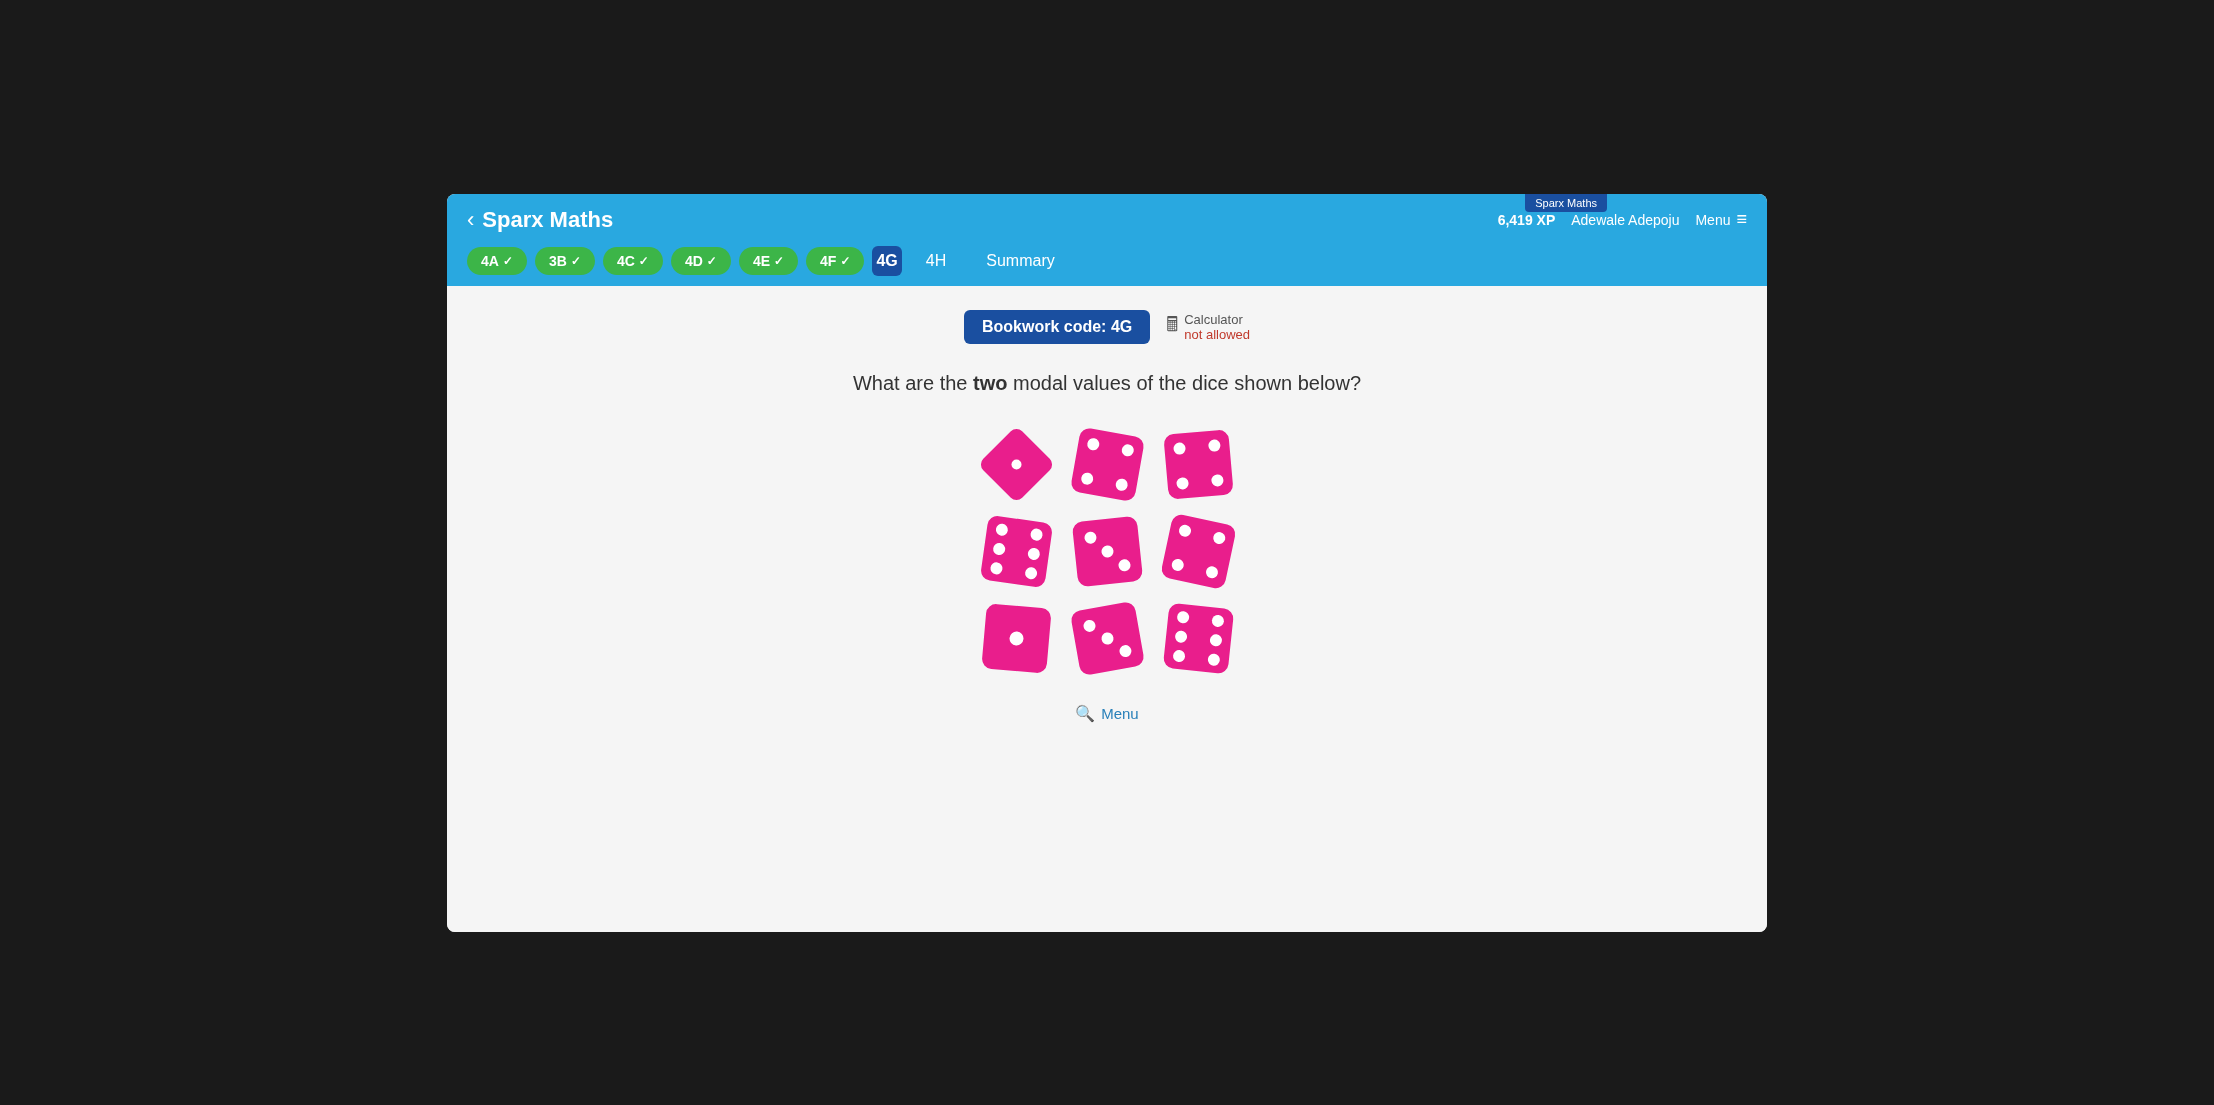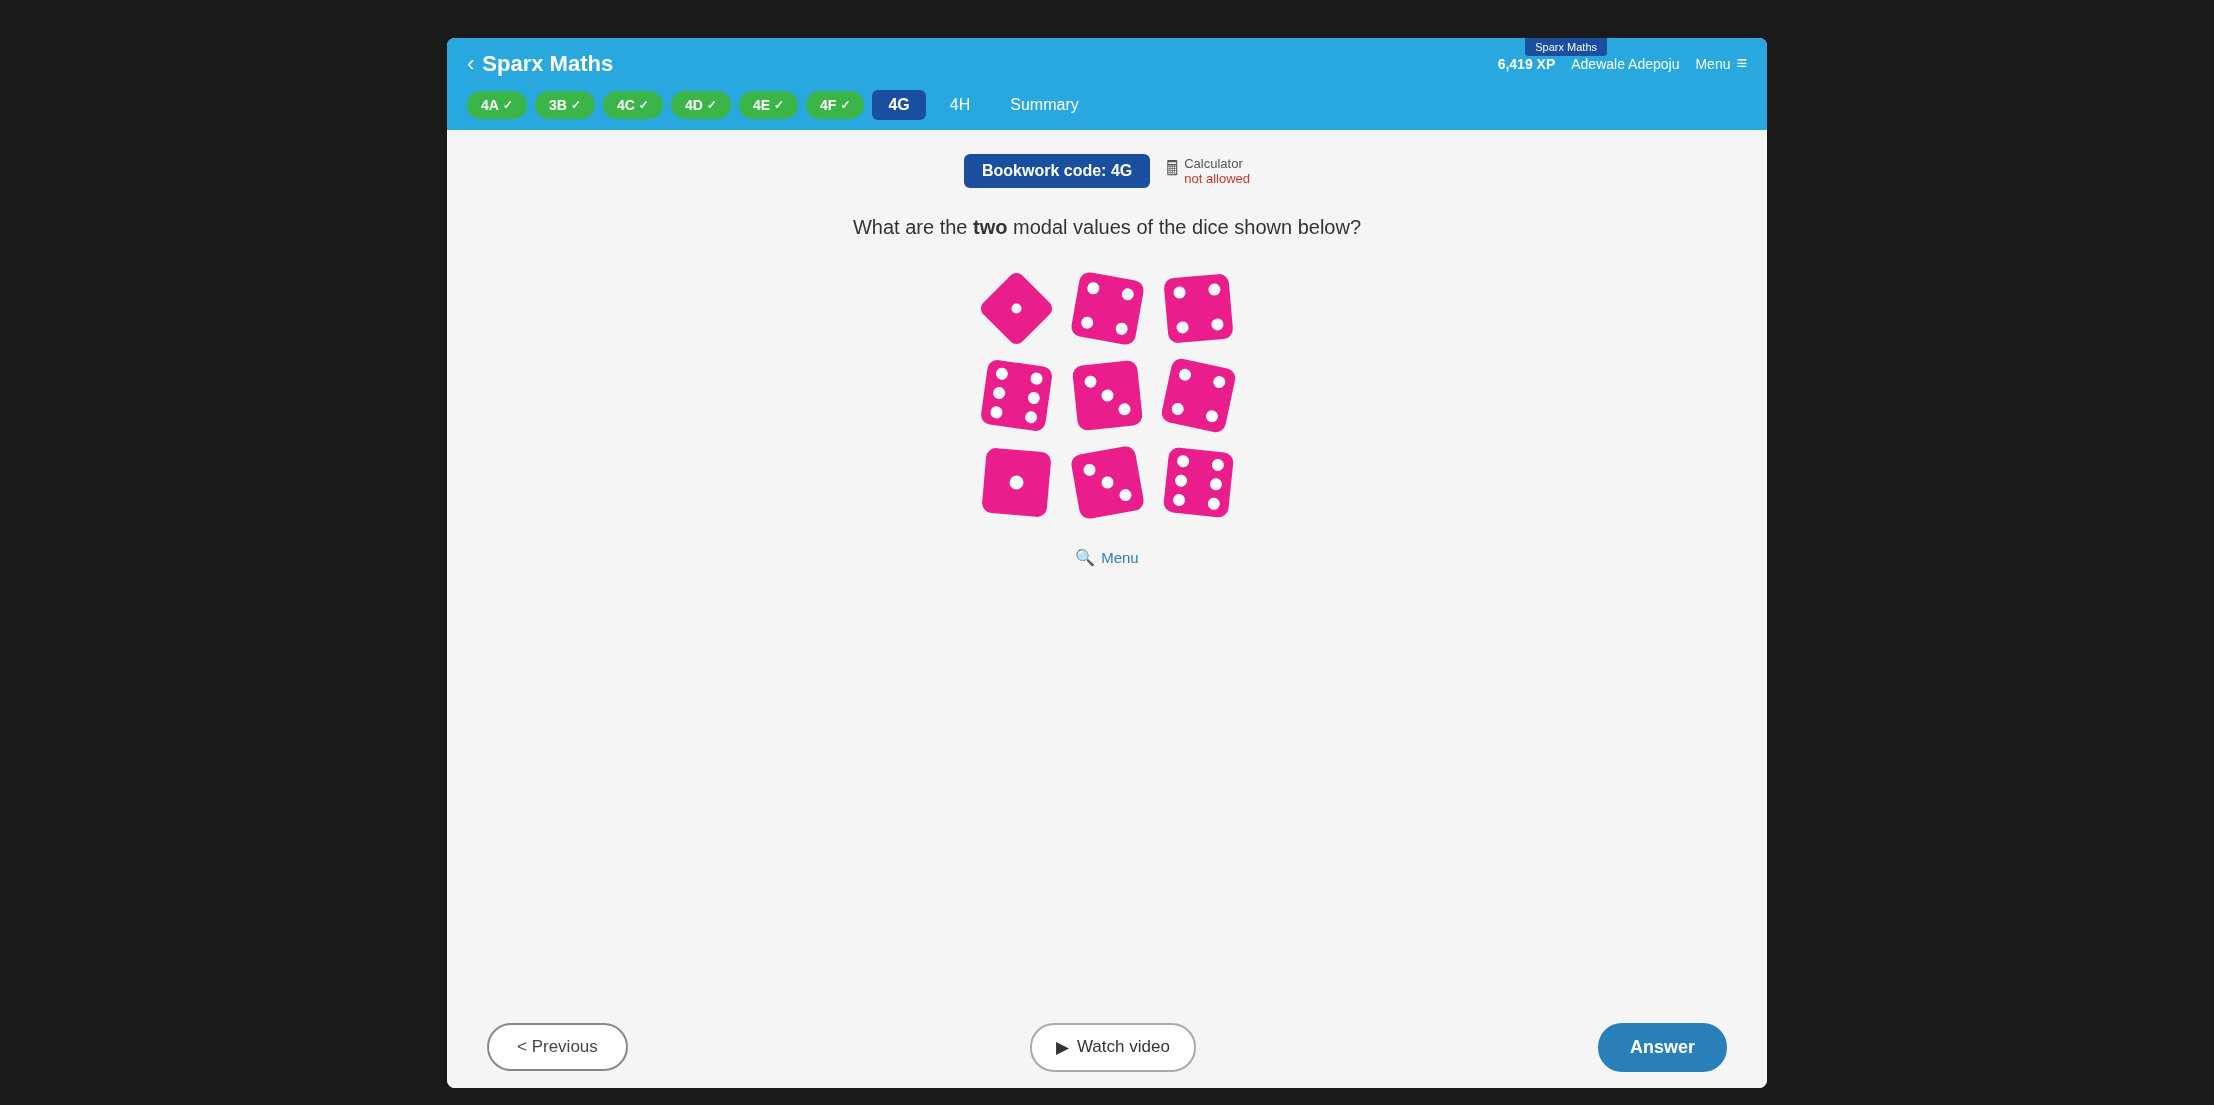--- a/index.html
+++ b/index.html
@@ -8,21 +8,21 @@
       font-family: Arial, sans-serif;
       width: 2214px;
       height: 1105px;
       overflow: hidden;
       display: flex;
       align-items: center;
       justify-content: center;
     }
     .screen {
       width: 1320px;
-      height: 1050px;
+      height: 738px;
       background: #f0f0f0;
       border-radius: 8px;
       overflow: hidden;
       display: flex;
       flex-direction: column;
       position: relative;
       margin-top: 20px;
     }
     
     .top-bar {
@@ -83,21 +83,21 @@
       font-weight: bold;
       display: flex;
       align-items: center;
       gap: 4px;
       cursor: pointer;
     }
     .tab-blue-active {
       background: #1a4fa0;
       color: white;
       border-radius: 6px;
-      padding: 6px 16px;
+      padding: 6px 4px;
       font-size: 16px;
       font-weight: bold;
       cursor: pointer;
     }
     .tab-white {
       background: transparent;
       color: white;
       padding: 6px 16px;
       font-size: 16px;
       cursor: pointer;
@@ -379,22 +379,14 @@
           <circle cx="55" cy="57" r="6" fill="white"></circle>
         </svg>
       </div>
     </div>
 
     <div class="zoom-row">
       <span class="zoom-icon">🔍</span>
       <span>Menu</span>
     </div>
 
-    <div class="bottom-bar">
-      <button class="prev-btn">&lt; Previous</button>
-      <button class="watch-btn">
-        <span>▶</span>
-        <span>Watch video</span>
-      </button>
-      <button class="answer-btn">Answer</button>
-    </div>
   </div>
 </div>
 
 </body></html>

